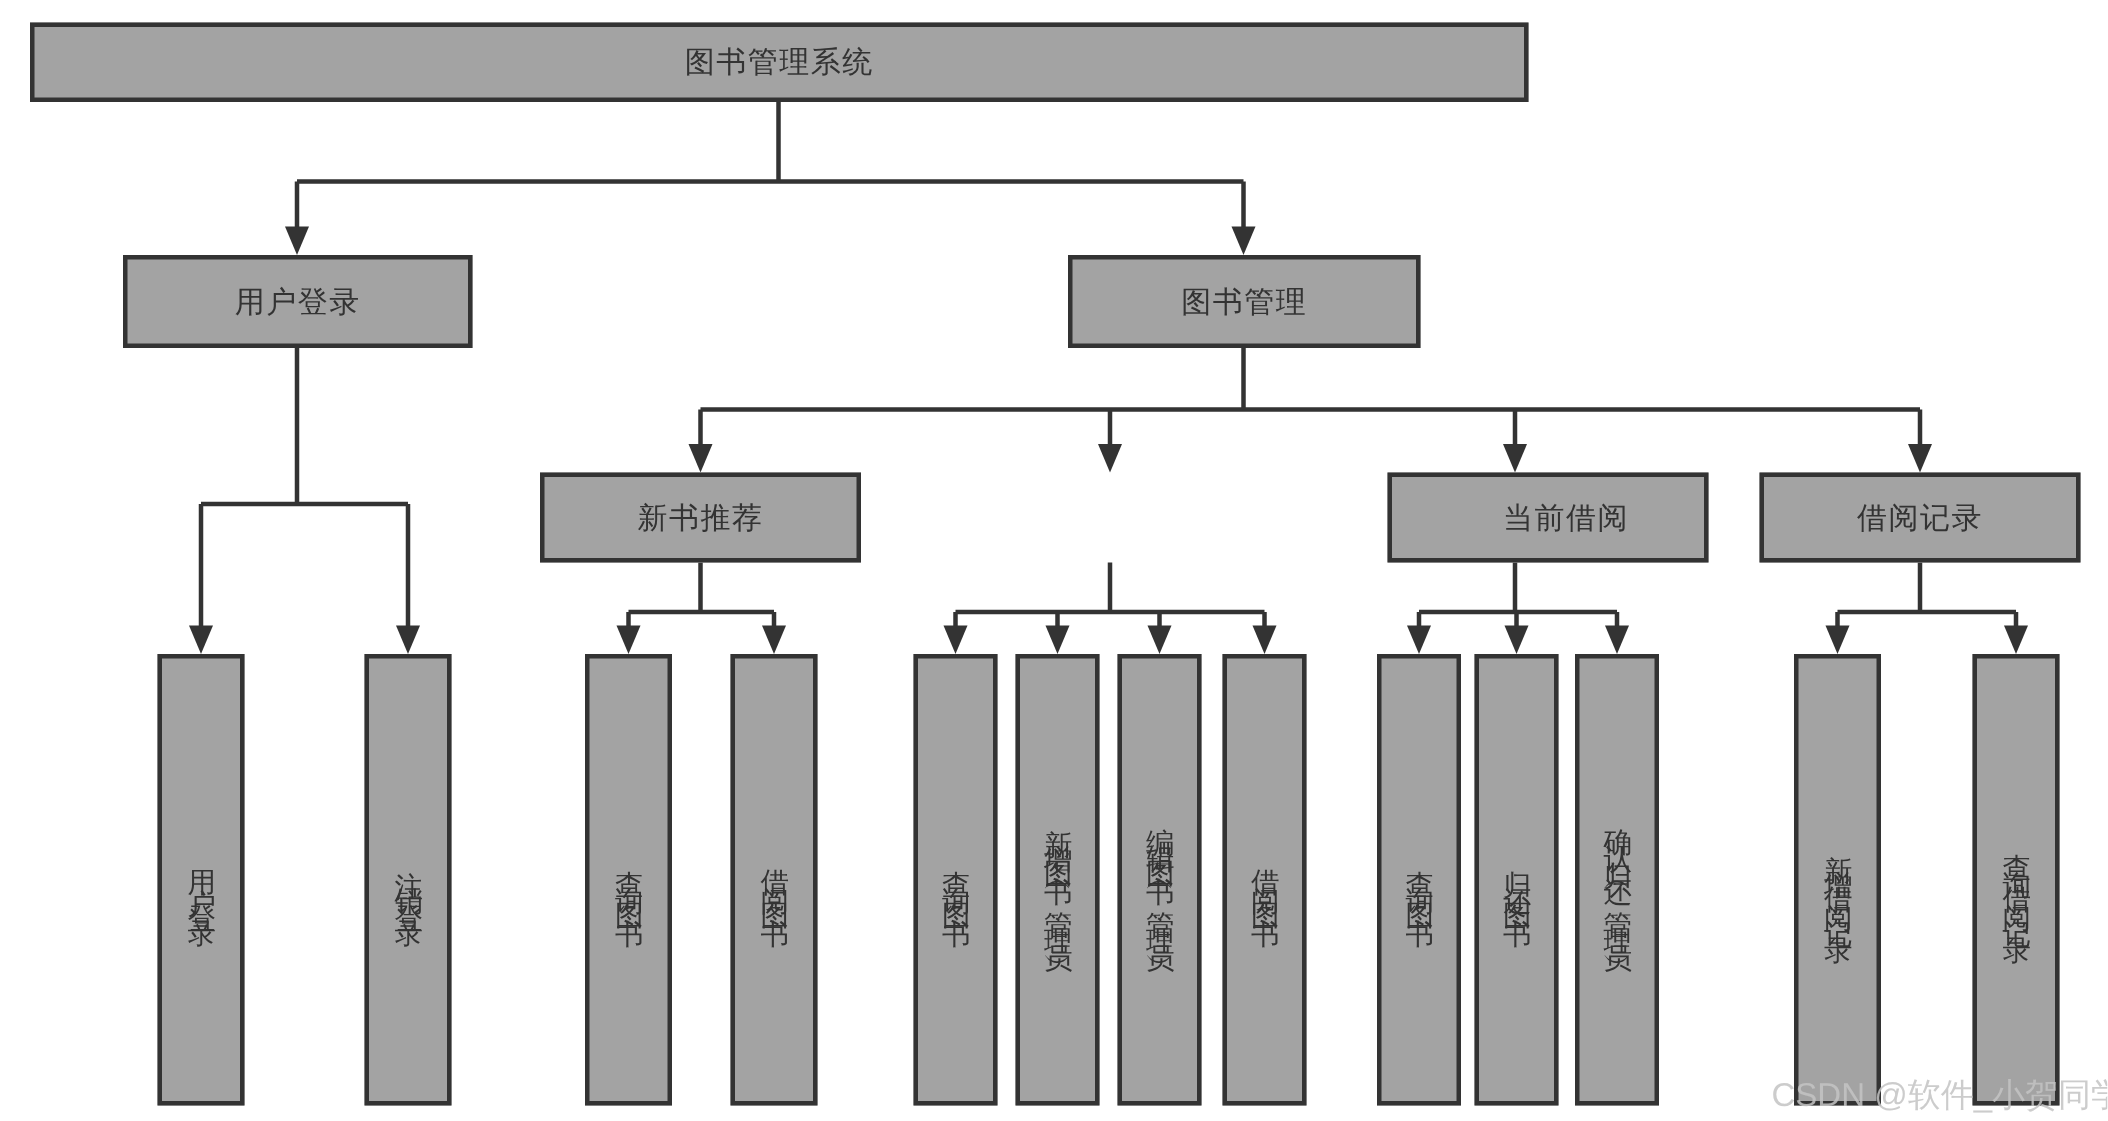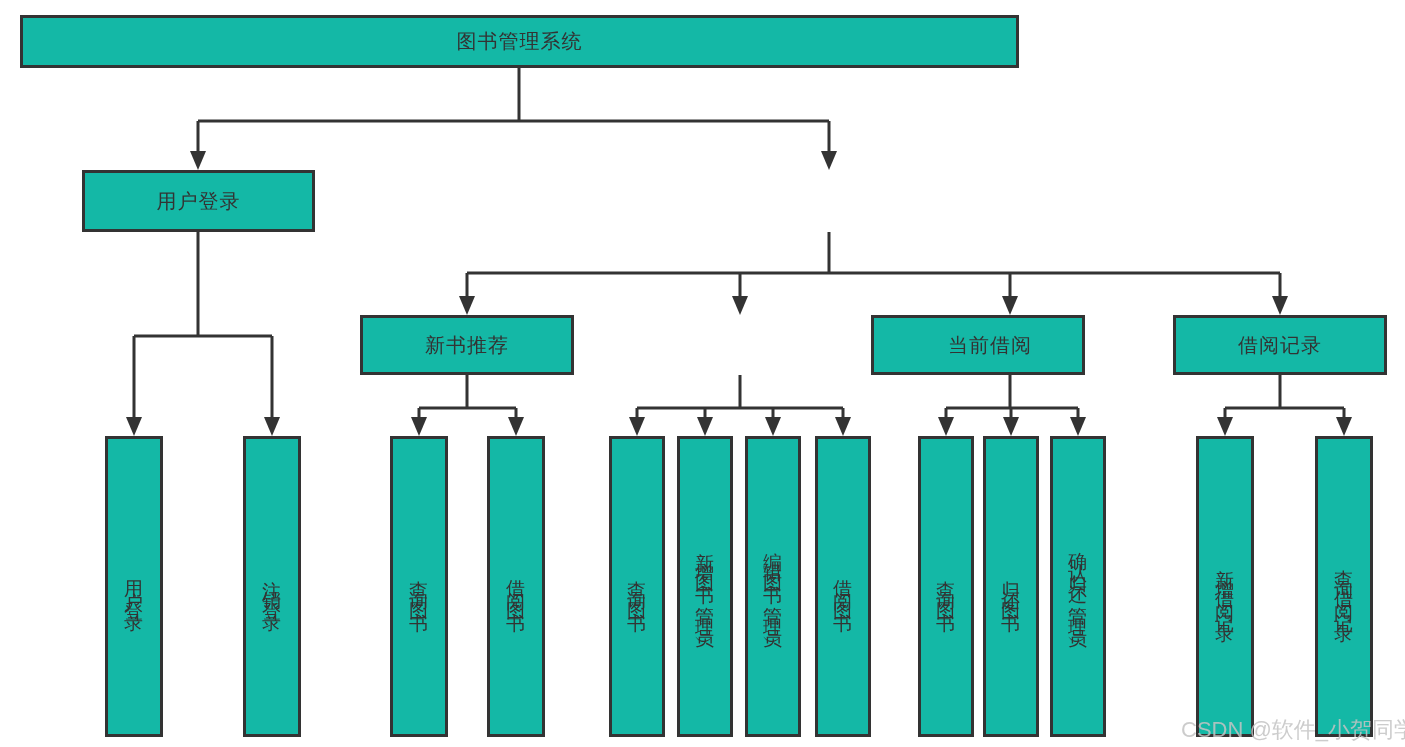--- a/index.html
+++ b/index.html
@@ -22,21 +22,21 @@
   .edges{
     position:absolute;
     left:0;top:0;
     width:1405px;height:747px;
     z-index:1;
   }
   .edge{stroke:var(--line);stroke-width:3;fill:none;}
   .arrow{fill:var(--line);stroke:none;}
   .node{
     position:absolute;
-    background:#14b8a6;
+    background:#a3a3a3;
     border:3px solid var(--border);
     display:flex;
     align-items:center;
     justify-content:center;
     z-index:2;
     color:var(--text);
   }
   .htext{
     font-size:20px;
     letter-spacing:1px;
@@ -112,25 +112,28 @@
     </g>
   </svg>
 
   <div class="node" style="left:20px;top:15px;width:999px;height:53px;">
     <span class="htext">图书管理系统</span>
   </div>
 
   <div class="node" style="left:82px;top:170px;width:233px;height:62px;">
     <span class="htext">用户登录</span>
   </div>
+  <div class="node" style="left:712px;top:170px;width:235px;height:62px;">
+    <span class="htext">图书管理</span>
+  </div>
 
   <div class="node" style="left:360px;top:315px;width:214px;height:60px;justify-content:center;">
     <span class="htext">新书推荐</span>
   </div>
-  <div class="node" style="left:871px;top:315px;width:214px;height:60px;padding-left:24px;">
+  <div class="node" style="left:925px;top:315px;width:214px;height:60px;padding-left:24px;">
     <span class="htext">当前借阅</span>
   </div>
   <div class="node" style="left:1173px;top:315px;width:214px;height:60px;">
     <span class="htext">借阅记录</span>
   </div>
 
   <div class="node" style="left:105px;top:436px;width:58px;height:301px;">
     <span class="vtext">用户登录</span>
   </div>
   <div class="node" style="left:243px;top:436px;width:58px;height:301px;">

